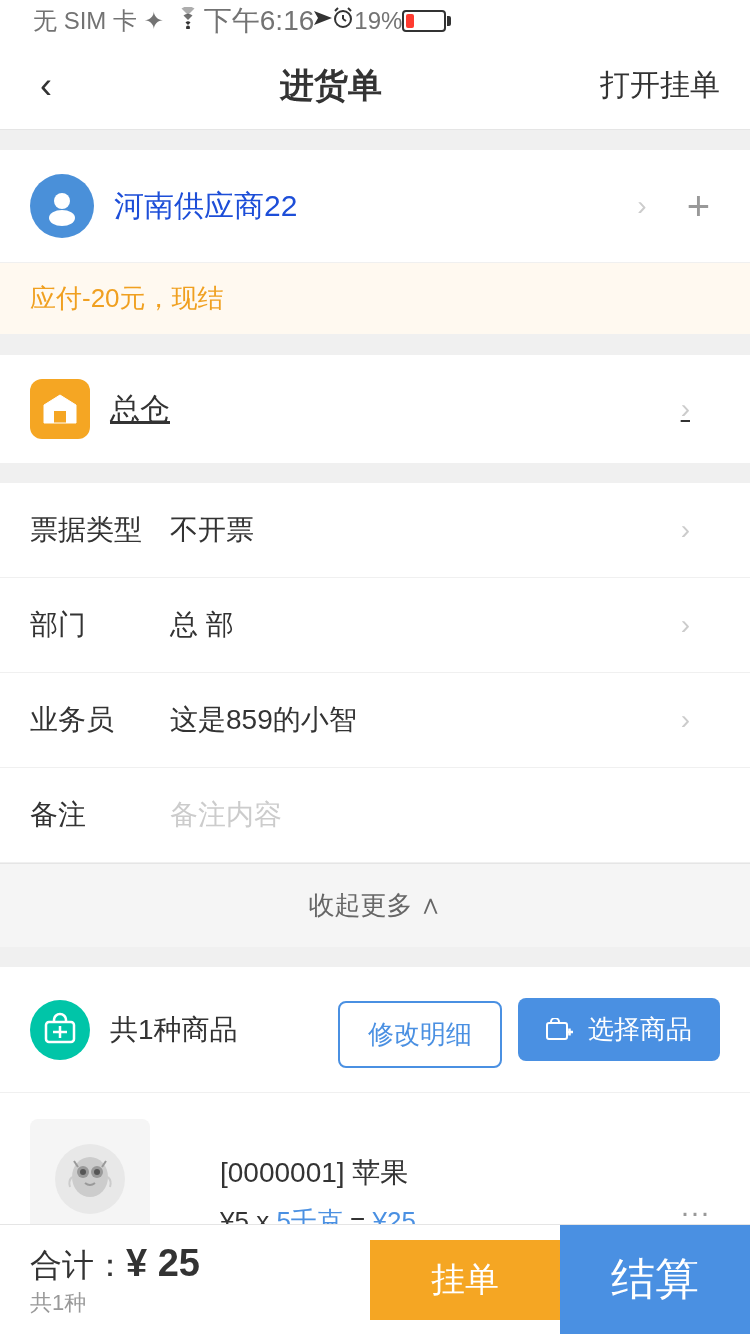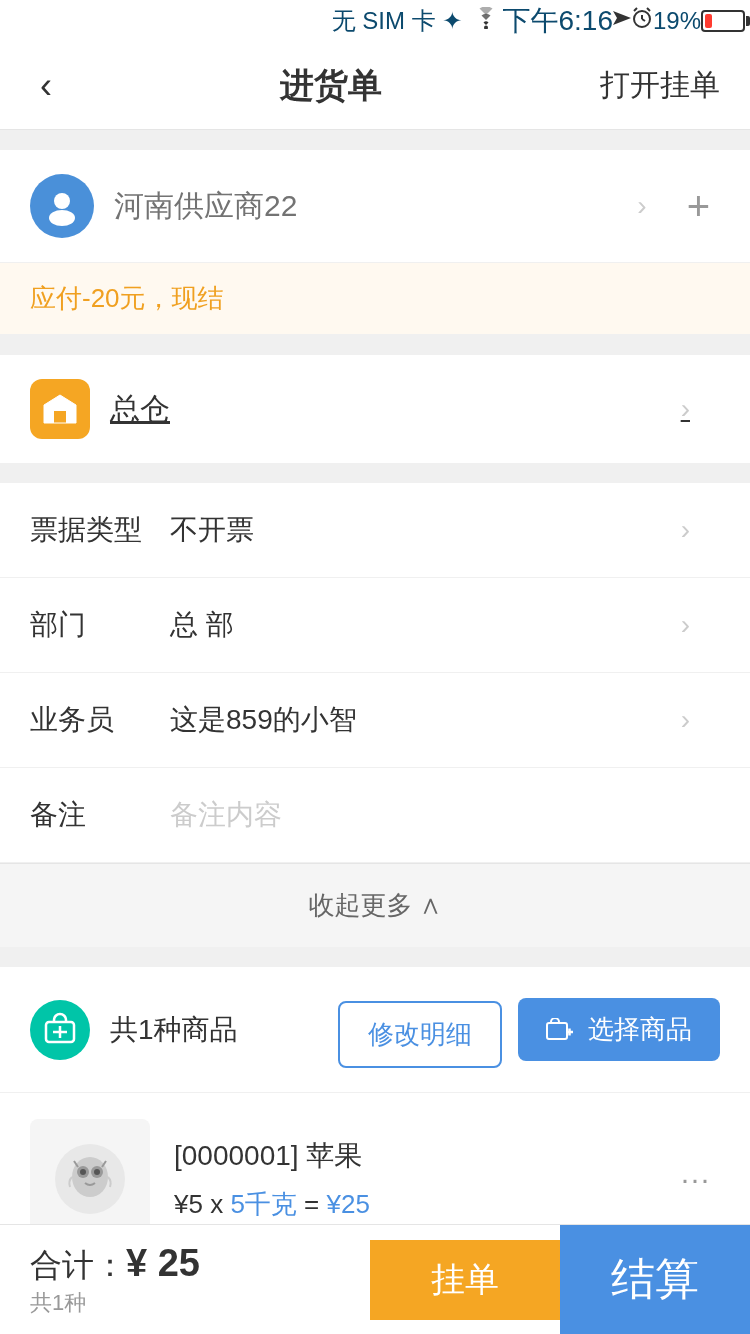--- a/index.html
+++ b/index.html
@@ -14,24 +14,24 @@
       position: relative;
     }
 
     
     .status-bar {
       width: 100%;
       height: 42px;
       background: #fff;
       display: flex;
       align-items: center;
-      justify-content: flex-end;
-      padding: 0 5px;
+      justify-content: flex-start;
+      padding: 0 33px;
       font-size: 24px;
-      color: #0c4a6e;
+      color: #737373;
     }
     .status-bar-left { display: flex; align-items: center; gap: 8px; }
     .status-bar-center { font-size: 28px; font-weight: 500; }
     .status-bar-right { display: flex; align-items: center; font-size: 24px; }
     .battery-icon {
       width: 44px; height: 22px; border: 2px solid #333; border-radius: 4px;
       position: relative; display: inline-flex; align-items: center; padding: 2px;
     }
     .battery-icon::after {
       content: '';
@@ -96,21 +96,21 @@
       width: 64px; height: 64px;
       background: #4a90d9;
       border-radius: 50%;
       display: flex; align-items: center; justify-content: center;
       margin-right: 20px;
       flex-shrink: 0;
     }
     .supplier-name {
       flex: 1;
       font-size: 30px;
-      color: #737373;
+      color: #1d4ed8;
     }
     .chevron-right {
       color: #ccc;
       font-size: 28px;
       margin-right: 30px;
     }
     .add-btn {
       font-size: 40px;
       color: #999;
       cursor: pointer;
@@ -238,25 +238,26 @@
       border-radius: 8px;
       padding: 14px 28px;
       font-size: 26px;
       cursor: pointer;
       display: flex; align-items: center; gap: 14px;
     }
 
     
     .product-item {
       display: flex;
-      align-items: center;
+      align-items: flex-end;
       padding: 24px 30px;
       background: #fff;
       border-bottom: 3px solid #0ea5e9;
       margin-top: 2px;
+      gap: 46px;
     }
     .product-thumb {
       width: 120px; height: 120px;
       background: #f5f5f5;
       border-radius: 8px;
       display: flex; align-items: center; justify-content: center;
       margin-right: 24px;
       flex-shrink: 0;
       color: #bbb;
     }

